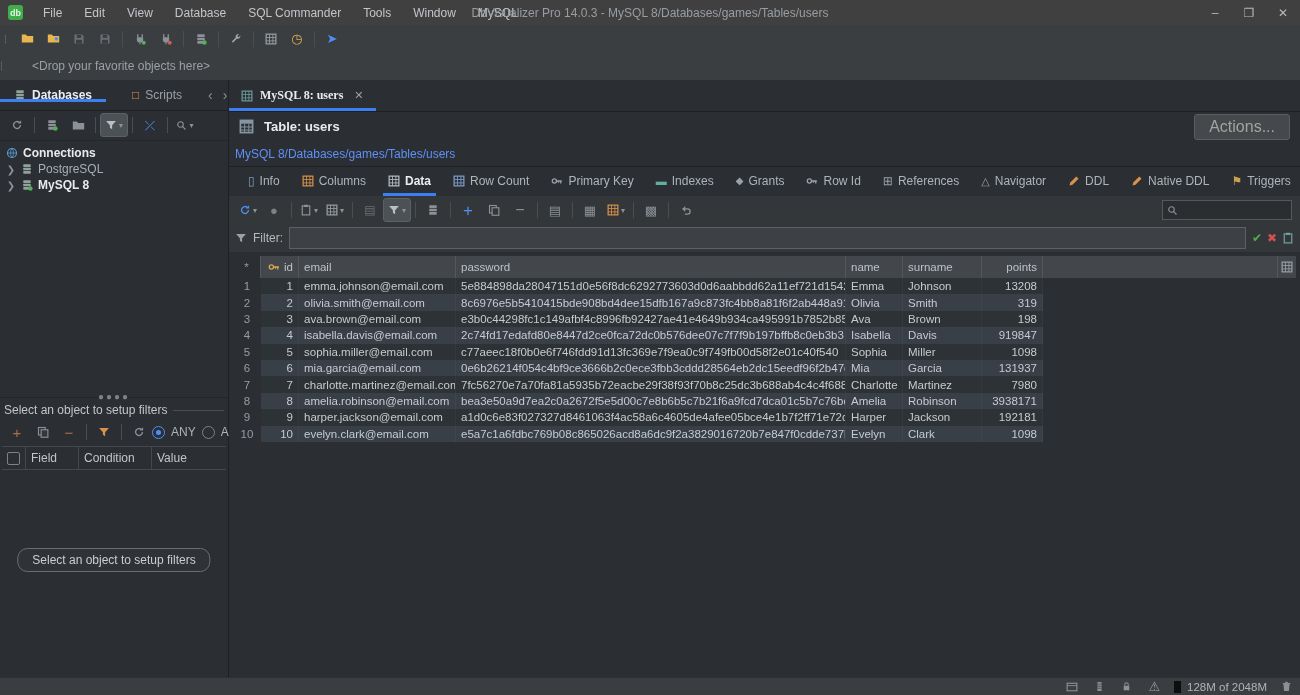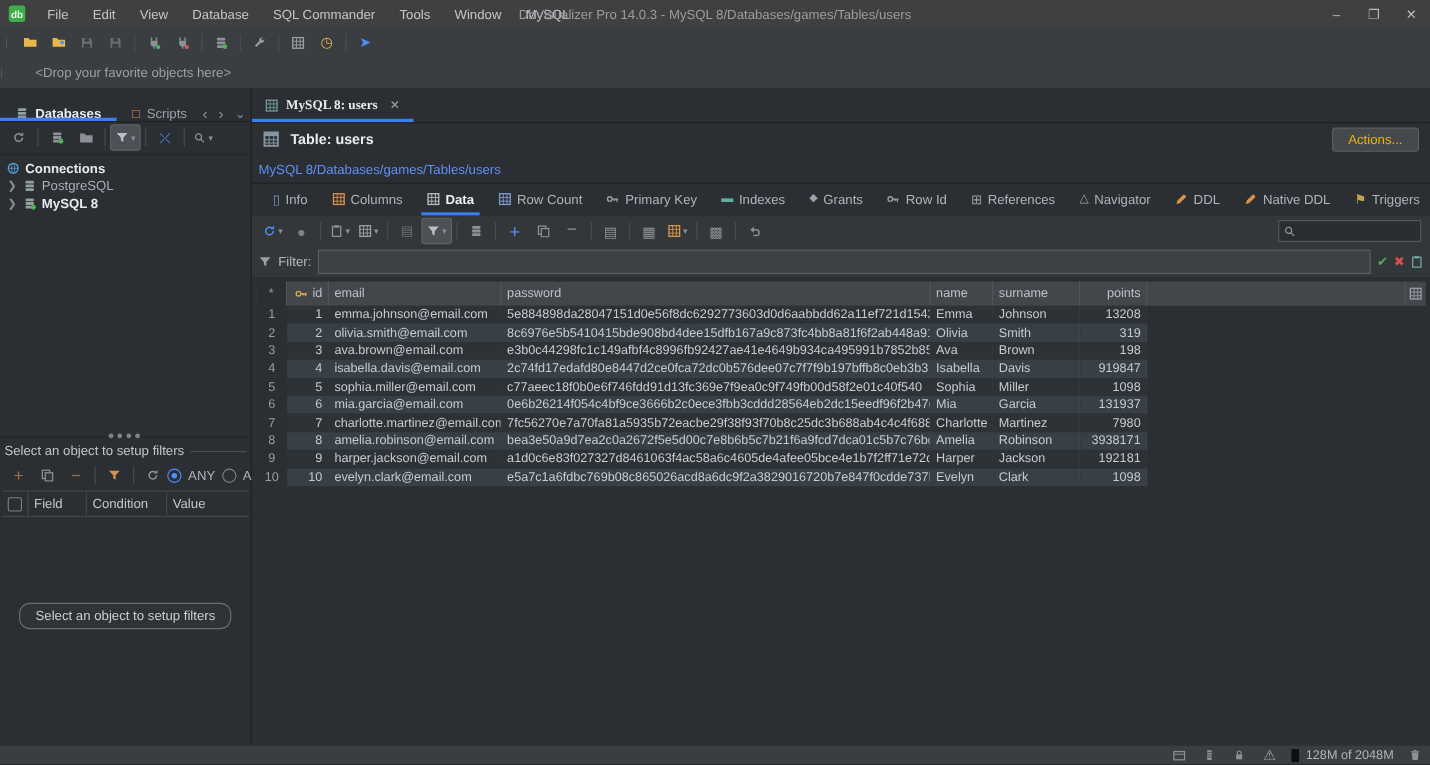--- a/index.html
+++ b/index.html
@@ -33,21 +33,21 @@
   .favbar{position:absolute;left:0;top:52px;right:0;height:28px;background:#3b3e40;
           display:flex;align-items:center;border-bottom:1px solid #2a2d2f;}
   .fav-text{color:#9aa0a6;margin-left:22px;}
 
   
   .body{position:absolute;left:0;top:80px;right:0;bottom:17px;background:#2b2f33;}
   .sidebar{position:absolute;left:0;top:0;width:228px;bottom:0;border-right:1px solid #1e2022;background:#2b2f33;}
   .main{position:absolute;left:229px;top:0;right:0;bottom:0;background:#2b2f33;}
 
   
-  .side-tabs{position:absolute;left:0;top:0;right:0;height:30px;display:flex;align-items:flex-end;border-bottom:1px solid #1e2022;}
+  .side-tabs{position:absolute;left:0;top:0;right:0;height:30px;display:flex;align-items:center;border-bottom:1px solid #1e2022;gap:12px;}
   .side-tab{position:relative;display:flex;align-items:center;gap:6px;padding:0 14px;color:#9aa0a6;}
   .side-tab.active{color:#eceef0;font-weight:bold;}
   .side-tab.active::after{content:"";position:absolute;left:0;right:0;bottom:0;height:3px;background:#3d7ff0;}
   .side-nav{margin-left:auto;display:flex;align-items:center;gap:10px;color:#8b9197;padding-right:10px;font-size:11px;}
 
   
   .side-toolbar{position:absolute;left:0;top:31px;right:0;height:28px;display:flex;align-items:center;padding-left:4px;}
 
   
   .tree{position:absolute;left:0;top:60px;right:0;height:252px;border-top:1px solid #24272a;border-bottom:1px solid #24272a;padding-top:4px;}
@@ -74,21 +74,21 @@
   
   .ed-tabs{position:absolute;left:0;top:0;right:0;height:31px;border-bottom:1px solid #1e2022;display:flex;}
   .ed-tab{position:relative;display:flex;align-items:center;gap:7px;padding:0 12px;color:#e8eaec;font-weight:bold;font-family:Liberation Serif, serif;}
   .ed-tab::after{content:"";position:absolute;left:0;right:0;bottom:0;height:3px;background:#3d7ff0;}
   .ed-close{color:#9aa0a6;font-weight:normal;font-size:11px;margin-left:4px;}
 
   
   .obj-header{position:absolute;left:0;top:31px;right:0;height:31px;display:flex;align-items:center;}
   .obj-title{font-size:13px;font-weight:bold;color:#e9ebed;margin-left:10px;}
   .actions-btn{margin-left:auto;margin-right:10px;border:1px solid #5a5f63;background:#45494c;
-               color:#eab308;border-radius:3px;padding:3px 14px;font-size:12px;}
+               color:#a3a3a3;border-radius:3px;padding:3px 14px;font-size:16px;}
   .breadcrumb-row{position:absolute;left:0;top:62px;right:0;height:24px;display:flex;align-items:center;border-bottom:1px solid #1e2022;}
   .breadcrumb{color:#5e90f6;margin-left:6px;}
 
   
   .obj-tabs{position:absolute;left:0;top:86px;right:0;height:30px;display:flex;align-items:stretch;padding-left:10px;gap:4px;border-bottom:1px solid #1e2022;}
   .obj-tab{position:relative;display:flex;align-items:center;gap:5px;padding:0 9px;color:#aeb4ba;white-space:nowrap;}
   .obj-tab.active{color:#eceef0;font-weight:bold;}
   .obj-tab.active::after{content:"";position:absolute;left:4px;right:4px;bottom:0;height:3px;background:#3d7ff0;}
 
   

